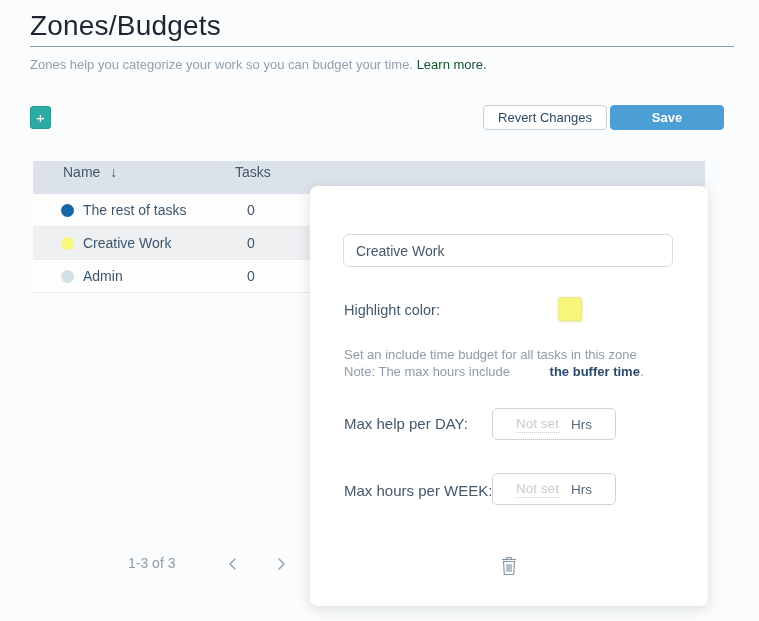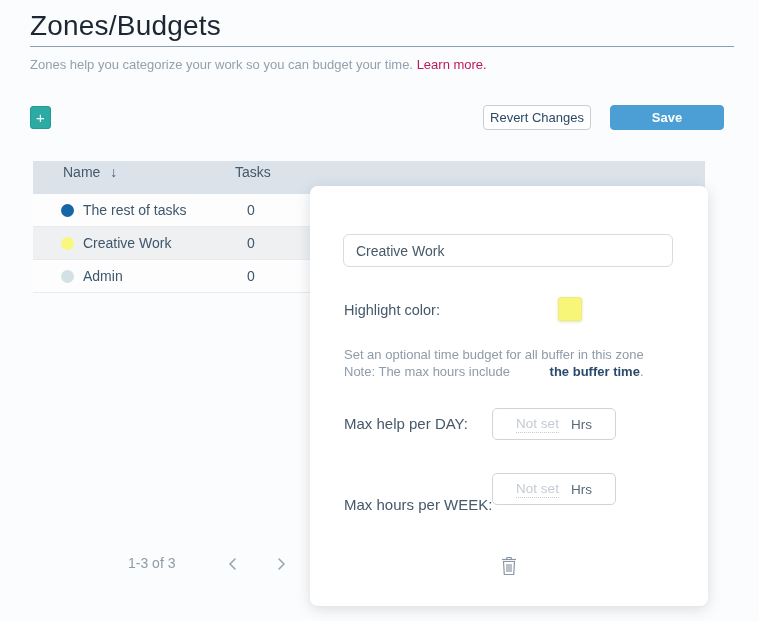--- a/index.html
+++ b/index.html
@@ -19,31 +19,31 @@
     font-size: 28px; font-weight: 400; color: #1d2733;
     letter-spacing: 0.2px;
   }
   .title-rule {
     left: 30px; top: 46px; width: 704px; height: 1px;
     background: #8aa0b2;
   }
   .subtitle {
     left: 30px; top: 57px; font-size: 13px; color: #93a1ae;
   }
-  .subtitle a { color: #be185d; text-decoration: none; cursor: pointer; }
+  .subtitle a { color: #14532d; text-decoration: none; cursor: pointer; }
 
   
   .add-btn {
     left: 30px; top: 106px; width: 21px; height: 23px;
     background: #2caaa4; border: 1px solid #239a94; border-radius: 3px;
     color: #ffffff; font-size: 15px; line-height: 20px; text-align: center;
     cursor: pointer; padding: 0;
   }
   .revert-btn {
-    left: 483px; top: 105px; width: 108px; height: 25px;
+    left: 483px; top: 105px; width: 124px; height: 25px;
     background: #ffffff; border: 1px solid #c7cfd6; border-radius: 4px;
     color: #2c4a66; font-size: 13px; cursor: pointer;
     font-family: "Liberation Sans", sans-serif;
   }
   .save-btn {
     left: 610px; top: 105px; width: 114px; height: 25px;
     background: #4b9fd5; border: 1px solid #4b9fd5; border-radius: 4px;
     color: #ffffff; font-size: 13px; font-weight: bold; cursor: pointer;
     font-family: "Liberation Sans", sans-serif;
   }
@@ -100,21 +100,21 @@
     border-radius: 3px; border: 1px solid #ecea8d;
     box-shadow: 0 1px 3px rgba(200, 195, 60, 0.45); cursor: pointer;
   }
   .hint {
     position: absolute; left: 34px; top: 160px; width: 330px;
     font-size: 13px; line-height: 17px; color: #8f9ba7;
   }
   .hint b { color: #2b4a6b; font-weight: bold; cursor: pointer; padding-left: 36px; }
   .field-label { position: absolute; left: 34px; font-size: 15px; color: #45596b; }
   .day-label  { top: 229px; }
-  .week-label { top: 310px; text-align: center; }
+  .week-label { top: 296px; text-align: center; }
   .hours-box {
     position: absolute; left: 182px; width: 124px; height: 32px;
     border: 1px solid #cfd4da; border-radius: 5px; background: #fff;
     display: flex; align-items: center; justify-content: center; gap: 12px;
     cursor: text;
   }
   .day-box  { top: 222px; }
   .week-box { top: 287px; }
   .hours-placeholder {
     font-size: 13.5px; color: #c5cbd2;
@@ -188,21 +188,21 @@
     </button>
   </div>
 
   <div class="abs panel">
     <input class="zone-input" type="text" value="Creative Work" style="">
 
     <span class="hl-label">Highlight color:</span>
     <span class="swatch" style="background-color: rgb(248, 246, 121);"></span>
 
     <p class="hint">
-      <span>Set an optional time budget for all buffer in this zone</span><br>
+      <span>Set an include time budget for all tasks in this zone</span><br>
       <span>Note: The max hours include </span><b>the buffer time</b><span>.</span>
     </p>
 
     <span class="field-label day-label">Max help per DAY:</span>
     <span class="hours-box day-box">
       <span class="hours-placeholder">Not set</span>
       <span class="hours-unit">Hrs</span>
     </span>
 
     <span class="field-label week-label">Max hours per WEEK:</span>

